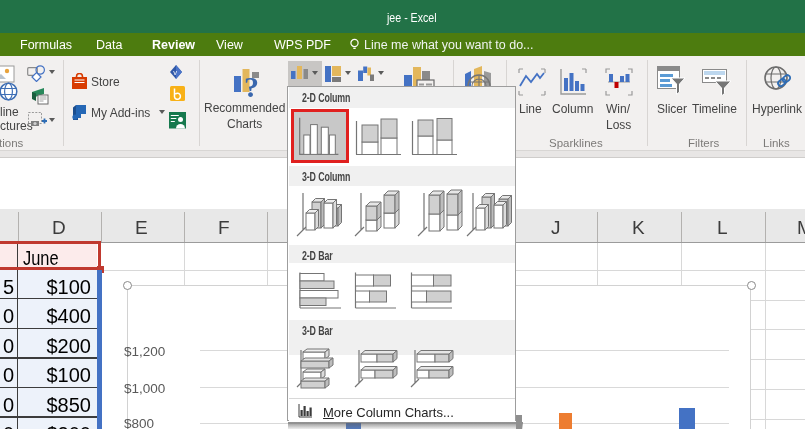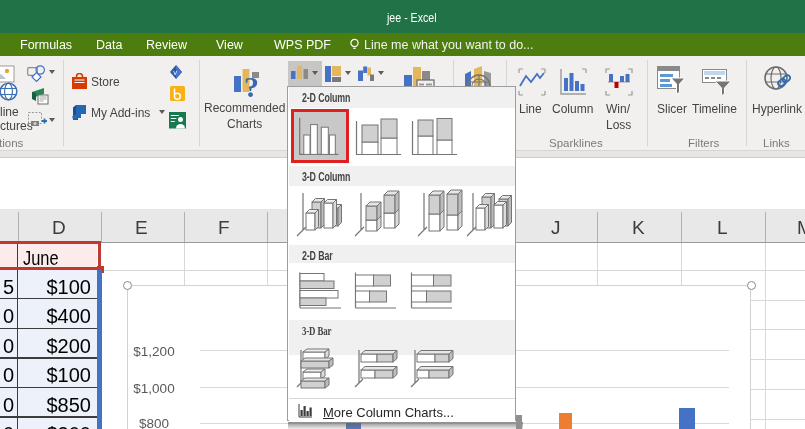--- a/index.html
+++ b/index.html
@@ -27,39 +27,39 @@
   .cells{left:0;top:242.5px;width:805px;height:186.5px;background:#fff;}
   .vgrid{position:absolute;width:1px;background:#d8d8d8;}
   .hgrid{position:absolute;height:1px;background:#d8d8d8;}
   
   .prow{position:absolute;left:0;width:97px;background:#fcebeb;}
   .brow{position:absolute;left:0;width:97px;background:#edf2fa;}
   .dval{position:absolute;font-size:20px;color:#000;}
   .dline{position:absolute;left:0;width:101px;height:1.5px;background:#3c3c3c;}
   
   .chart{position:absolute;left:127px;top:42.5px;width:624px;height:144px;background:#fff;border:1.4px solid #d2d2d2;border-bottom:none;box-sizing:border-box;}
-  .axlab{position:absolute;font-size:13.5px;color:#595959;width:60px;text-align:center;}
+  .axlab{position:absolute;font-size:13.5px;color:#595959;width:60px;text-align:left;}
   .cgrid{position:absolute;height:1px;background:#d9d9d9;}
   .handle{position:absolute;width:9px;height:9px;border-radius:50%;background:#fff;border:1.6px solid #8a8a8a;box-sizing:border-box;}
   
   .menu{left:287px;top:86px;width:229px;height:335px;background:#fff;border:1px solid #9d9d9d;box-sizing:border-box;}
   .msec{position:absolute;left:1px;width:226px;background:#f0f0f0;}
   .msec span{position:absolute;left:13px;top:2.5px;font-size:13px;font-weight:bold;color:#444;letter-spacing:-0.2px;transform:scaleX(0.68);transform-origin:0 0;white-space:nowrap;}
   .morerow{position:absolute;left:1px;top:311px;width:226px;height:22px;border-top:1px solid #d8d8d8;background:#fff;}
 </style>
 </head>
 <body>
 <div id="root">
 
   <div class="abs titlebar"></div>
   <div class="abs title-text">jee - Excel</div>
   <div class="abs menubar">
     <span class="mitem" style="left:20px;">Formulas</span>
     <span class="mitem" style="left:96px;">Data</span>
-    <span class="mitem" style="left:146px;">Review</span>
+    <span class="mitem" style="left:152px;font-weight:bold;">Review</span>
     <span class="mitem" style="left:216px;text-align:right;">View</span>
     <span class="mitem" style="left:274px;">WPS PDF</span>
     <svg class="abs" style="left:349px;top:5px;" width="11" height="14" viewBox="0 0 11 14">
       <circle cx="5.5" cy="5" r="3.6" fill="none" stroke="#fff" stroke-width="1.2"></circle>
       <path d="M4 8.6 L7 8.6 M4.3 10.5 L6.7 10.5" stroke="#fff" stroke-width="1.1" fill="none"></path>
     </svg>
     <span class="mitem" style="left:364px;color:#f0f4f1;">Line me what you want to do...</span>
   </div>
 
   <div class="abs ribbon" id="ribbon">
@@ -326,21 +326,21 @@
   <div class="abs menu" id="menu">
     <div class="msec" style="top:0;height:21px;">
         <span>2-D Column</span>
       </div>
     <div class="msec" style="top:79px;height:20px;">
         <span>3-D Column</span>
       </div>
     <div class="msec" style="top:158px;height:18px;">
         <span>2-D Bar</span>
       </div>
-    <div class="msec" style="top:233px;height:35px;font-family:Liberation Serif, serif;">
+    <div class="msec" style="top:233px;height:35px;">
         <span>3-D Bar</span>
       </div>
     <div class="morerow"></div>
     <div class="abs" style="left:35px;top:318px;font-size:13px;color:#262626;"><span style="text-decoration:underline;">M</span>ore Column Charts...</div>
     <div id="menuicons">
 
       <div class="abs" style="left:3px;top:21.5px;width:58px;height:54.5px;border:3.5px solid #e0201f;background:#c8c8c8;box-sizing:border-box;"></div>
       <svg class="abs" style="left:6px;top:25px;" width="52" height="48" viewBox="0 0 52 48">
         <path d="M5.7 5.8 V42.4 M5.2 42.4 H44.4" stroke="#757575" stroke-width="1.2" fill="none"></path>
         <g stroke="#757575" fill="#fff">

